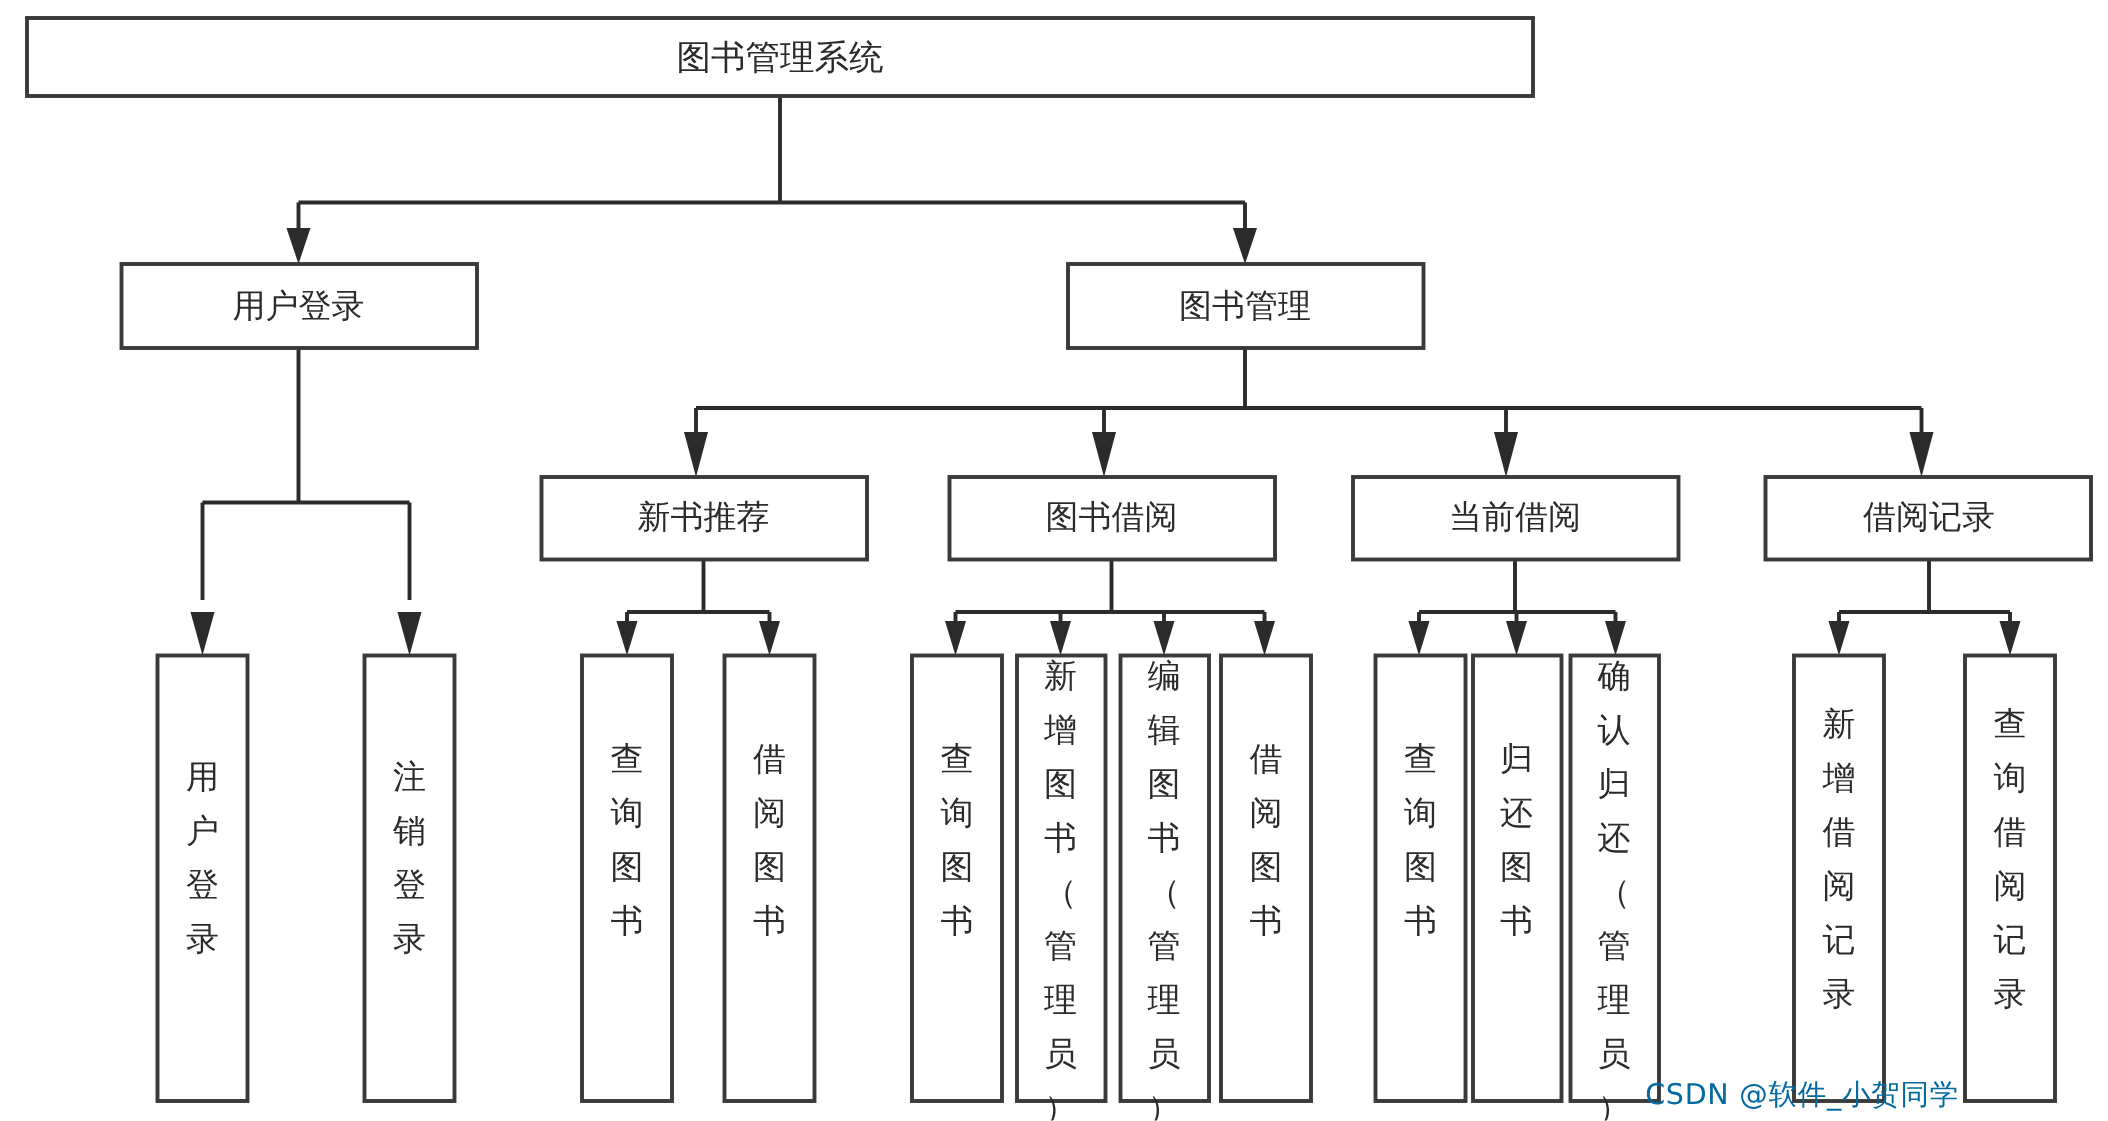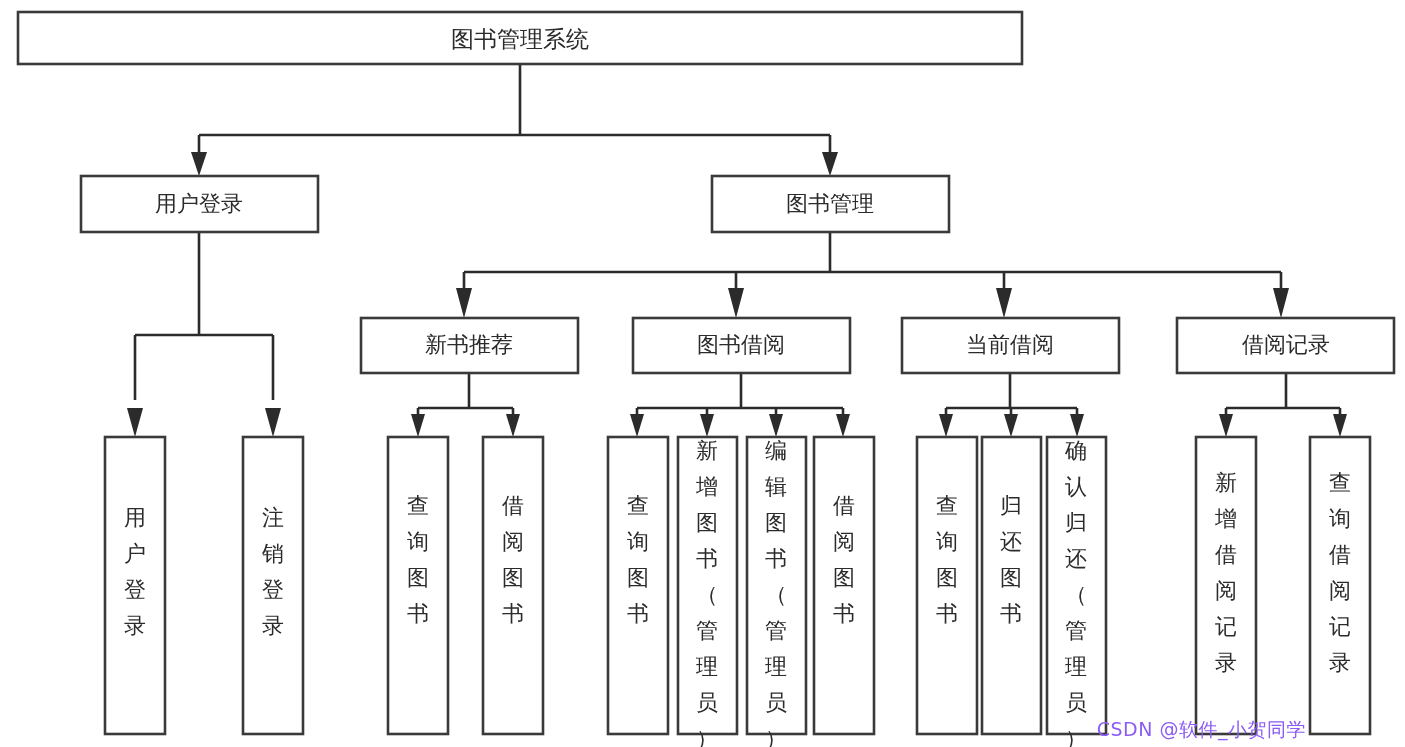--- a/index.html
+++ b/index.html
@@ -55,21 +55,21 @@
     stroke-linecap: butt;
   }
   .arrow-head {
     fill: #2b2b2b;
     stroke: none;
   }
   .watermark {
     position: absolute;
     right: 12px;
     bottom: 4px;
-    color: #8b5cf6;
+    color: #0369a1;
     font-size: 19px;
     font-family: "DejaVu Sans", "Liberation Sans", sans-serif;
     white-space: nowrap;
     letter-spacing: 0.5px;
   }
 </style>
 </head>
 <body>
 
 <div id="diagram-root">

